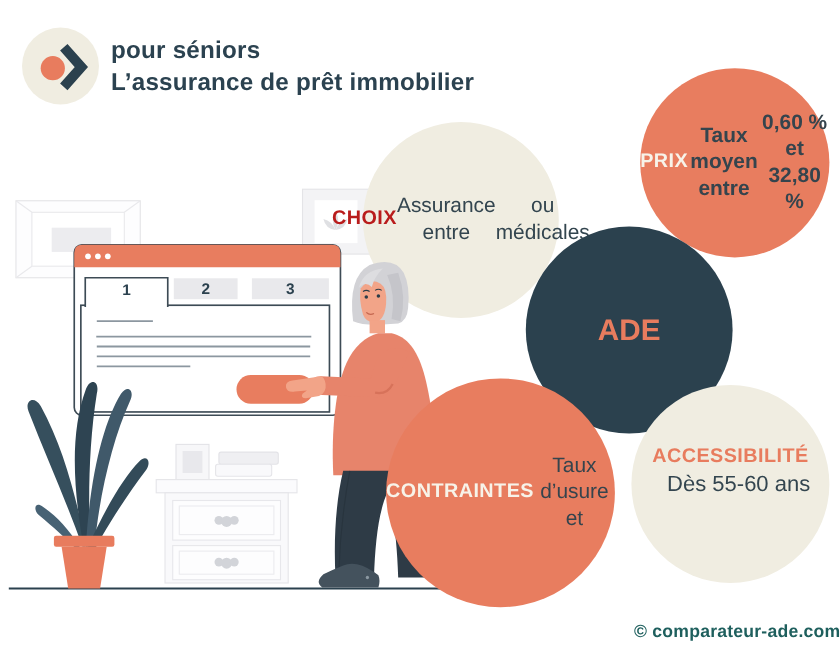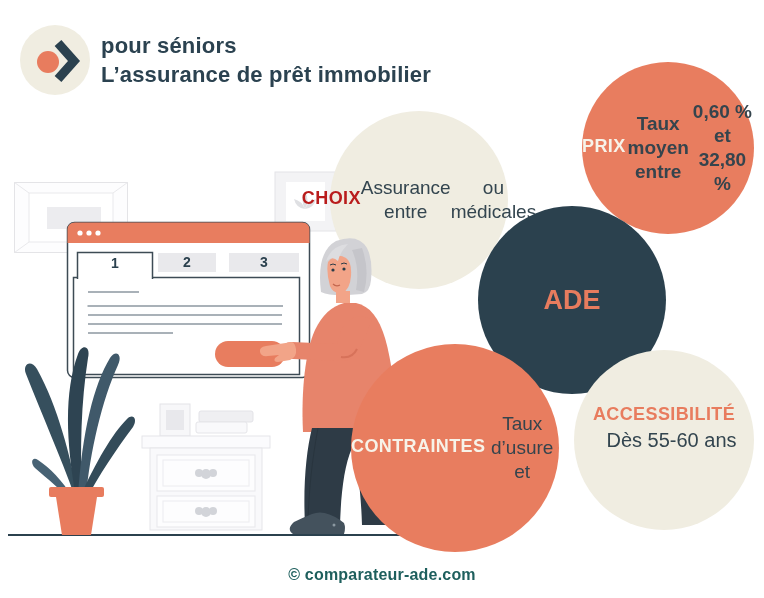--- a/index.html
+++ b/index.html
@@ -30,21 +30,21 @@
             padding-bottom:0;}
   .b-access .inner{transform:translateY(-12px);}
   .b-access .label{color:#E87C5E;}
   .b-access .body{font-size:20px;margin-left:15px;}
   
   .svg-bg{position:absolute;left:0;top:0;z-index:1;}
   .svg-main{position:absolute;left:0;top:0;z-index:5;}
   text.tab-num{font-family:"Liberation Sans",sans-serif;font-size:14px;font-weight:bold;
                fill:#2B414E;text-anchor:middle;}
   
-  .footer{position:absolute;left:0;right:0;top:566px;text-align:center;z-index:10;}
+  .footer{position:absolute;left:0;right:0;top:566px;text-align:right;z-index:10;}
   .footer a{color:#1E5F5D;font-size:16px;font-weight:700;letter-spacing:.2px;text-decoration:none;}
 </style>
 </head>
 <body>
 
 <div class="canvas">
 
   <svg class="svg-bg" width="764" height="598" viewBox="0 0 764 598">
     <g>
       <rect x="14.5" y="182.5" width="113" height="70" fill="#FDFDFE" stroke="#E4E4E7"></rect>

